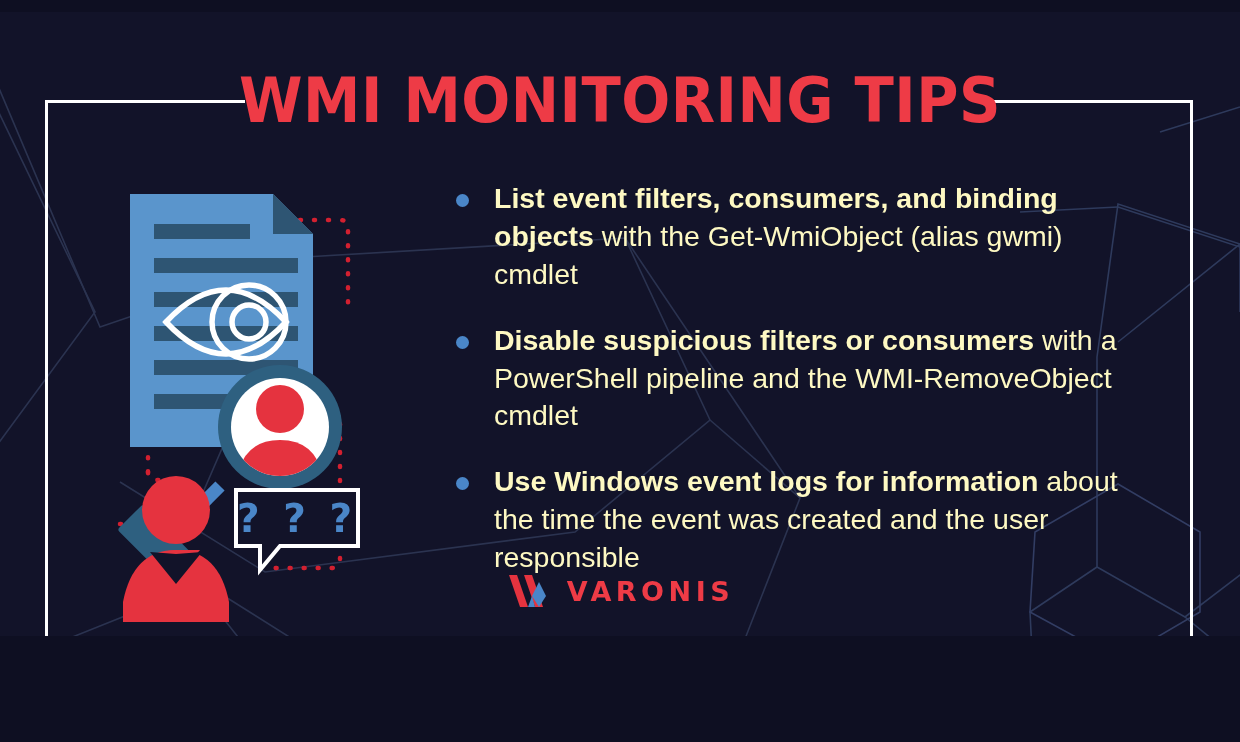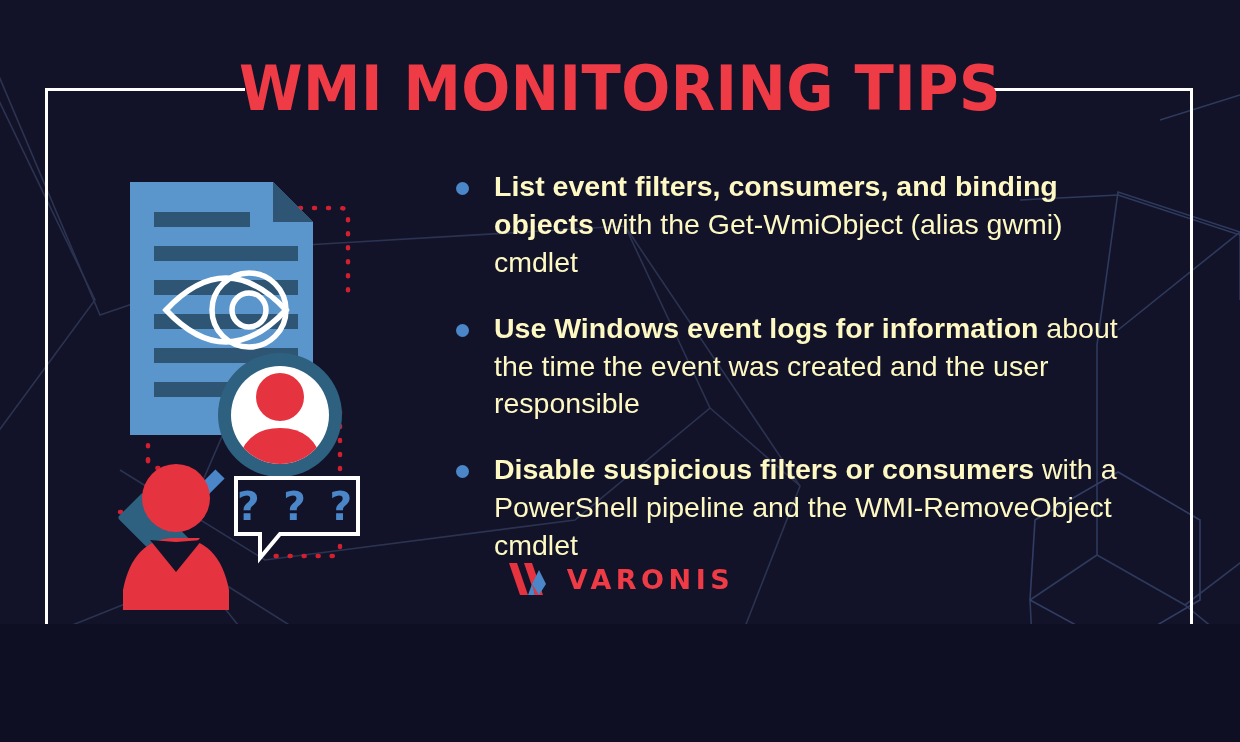--- a/index.html
+++ b/index.html
@@ -7,20 +7,21 @@
     padding: 0;
     background: #0e0f22;
   }
   #page {
     position: relative;
     width: 1240px;
     height: 624px;
     background: #121329;
     overflow: hidden;
     font-family: "Liberation Sans", sans-serif;
+    margin-top: 12px;
   }
 
   
   #bg-hexes {
     position: absolute;
     inset: 0;
     width: 1240px;
     height: 742px;
     pointer-events: none;
   }
@@ -202,25 +203,25 @@
     </g>
   </svg>
 
   <div id="bullets">
     <div class="bullet-row">
       <span class="bullet-dot"></span>
       <span class="bullet-strong">List event filters, consumers, and binding objects</span><span> with the Get-WmiObject (alias gwmi) cmdlet</span>
     </div>
     <div class="bullet-row">
       <span class="bullet-dot"></span>
-      <span class="bullet-strong">Use Windows event logs for information</span><span> about the time the event was created and the user responsible</span>
+      <span class="bullet-strong">Disable suspicious filters or consumers</span><span> with a PowerShell pipeline and the WMI-RemoveObject cmdlet</span>
     </div>
     <div class="bullet-row">
       <span class="bullet-dot"></span>
-      <span class="bullet-strong">Disable suspicious filters or consumers</span><span> with a PowerShell pipeline and the WMI-RemoveObject cmdlet</span>
+      <span class="bullet-strong">Use Windows event logs for information</span><span> about the time the event was created and the user responsible</span>
     </div>
   </div>
 
   <div id="logo">
     <svg id="logo-mark" width="44" height="34" viewBox="0 0 44 34" fill="none">
       <path d="M3 1 L11 1 L22 33 L14 33 Z" fill="#e5333f"></path>
       <path d="M18 1 L26 1 L37 33 L29 33 Z" fill="#e5333f"></path>
       <path d="M33 8 L40 22 L33 33 L26 22 Z" fill="#4a86c8"></path>
       <path d="M22 33 L26 22 L29 33 Z" fill="#4a86c8"></path>
     </svg>

